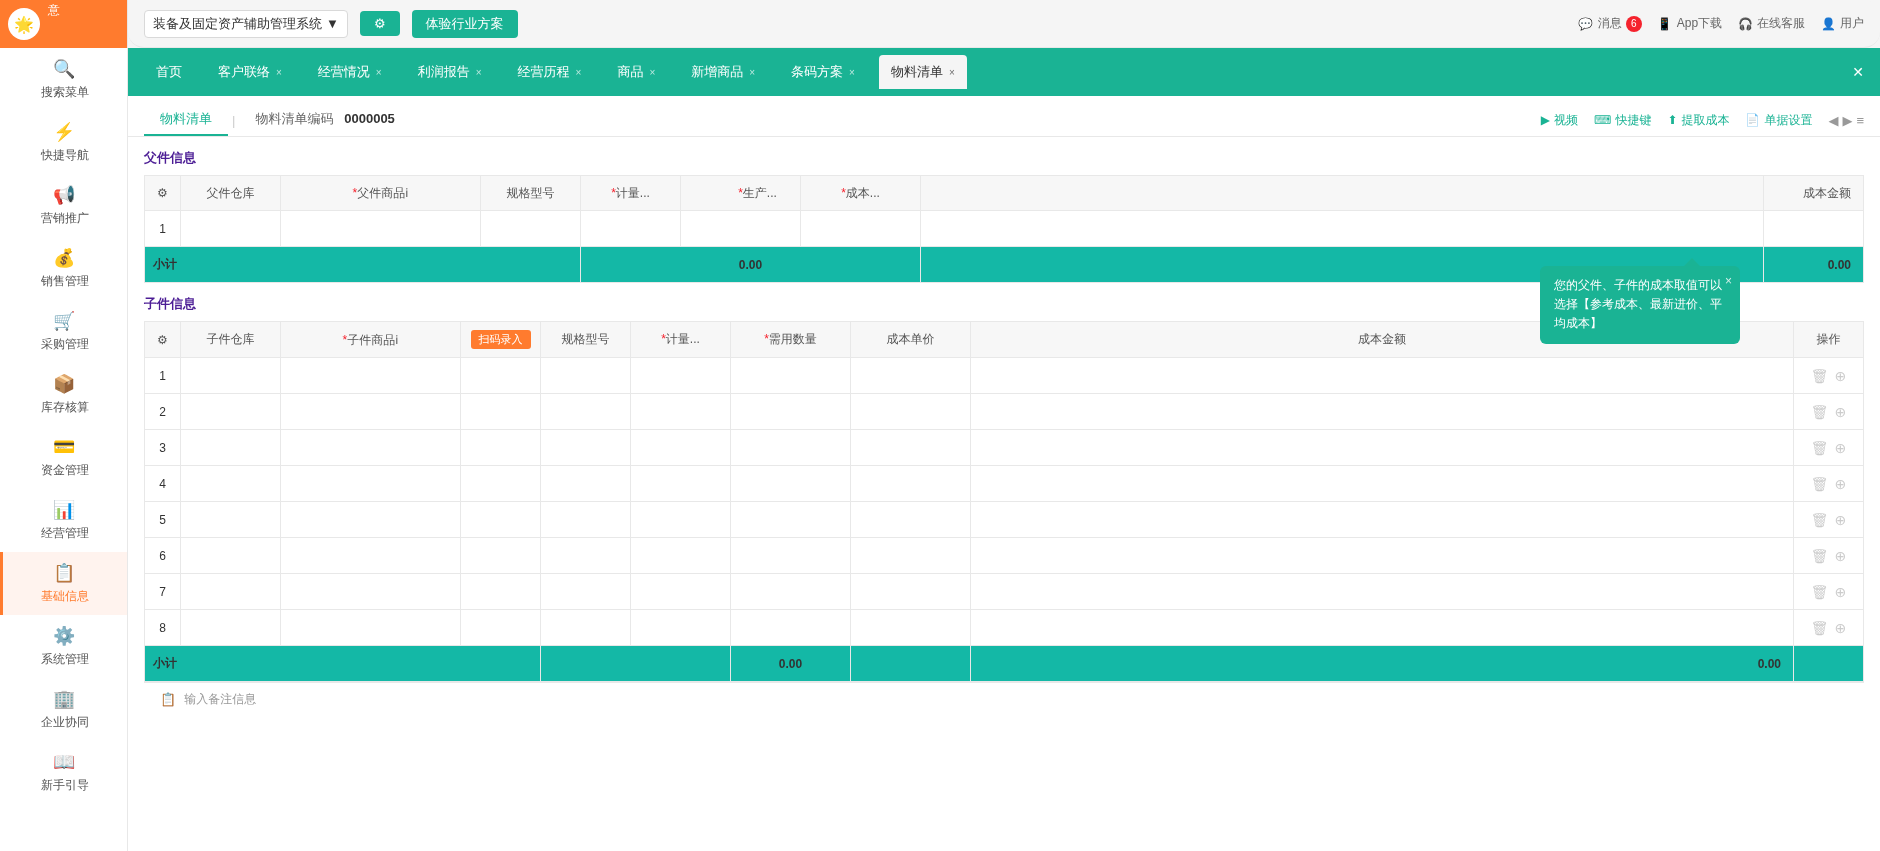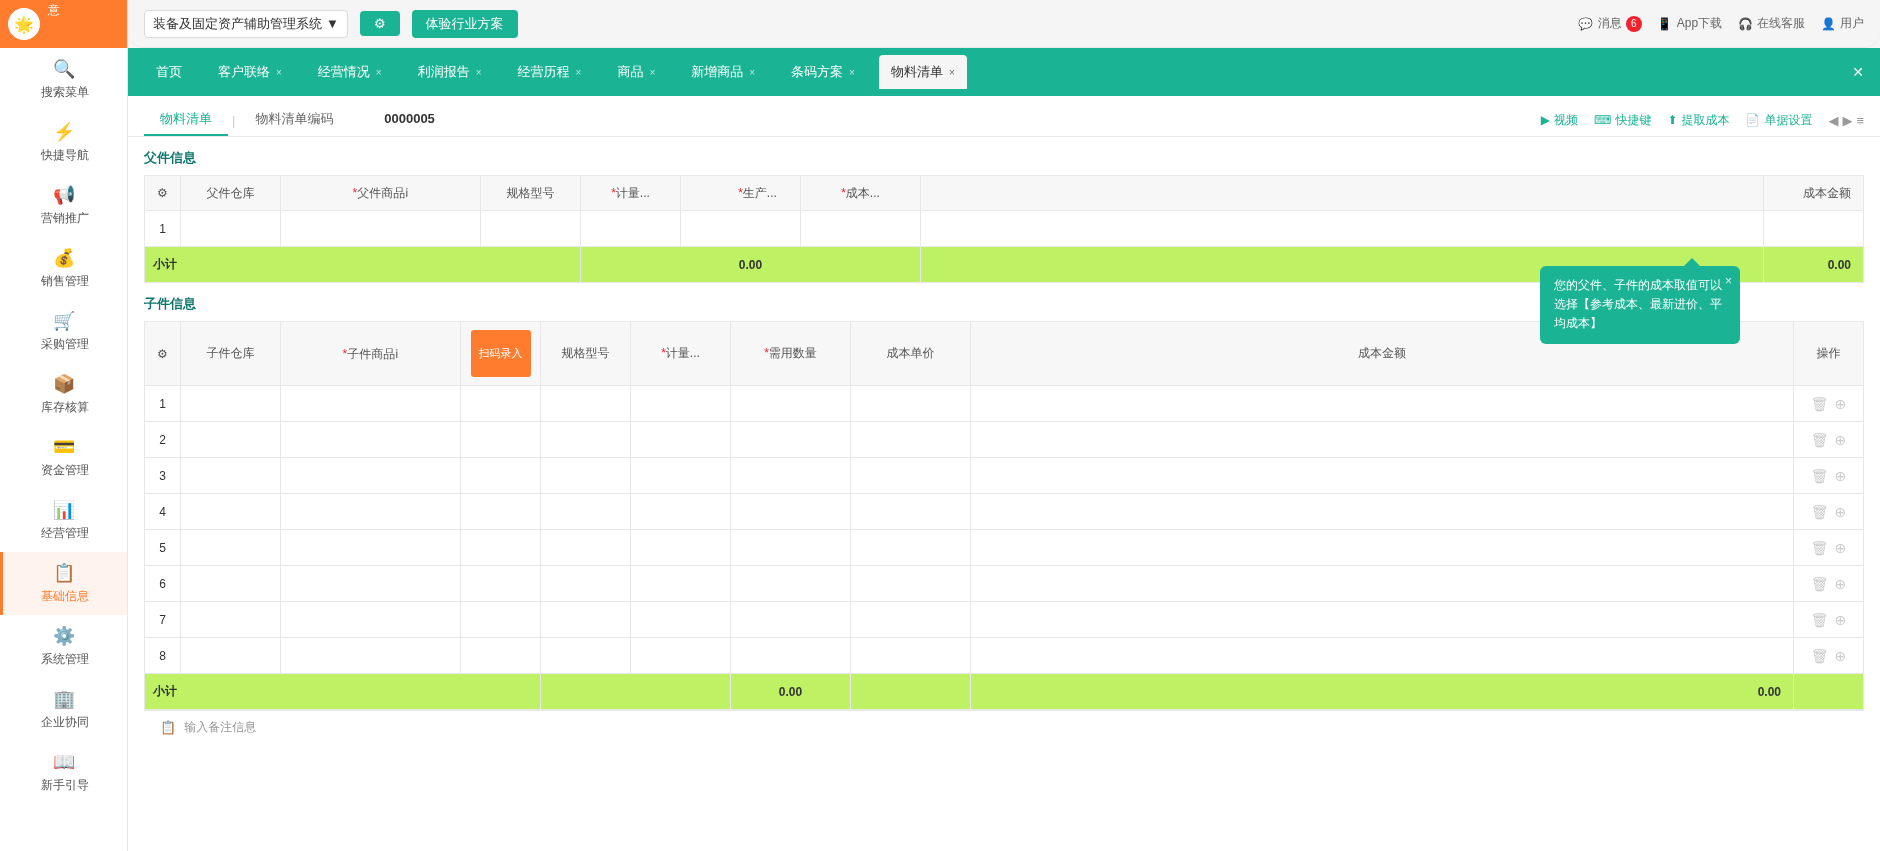--- a/index.html
+++ b/index.html
@@ -128,21 +128,21 @@
       background: white;
       padding: 0 16px;
       flex: 1;
       overflow-y: auto;
     }
 
     
     .section-title {
       font-size: 13px;
       font-weight: bold;
-      color: #0f766e;
+      color: #4c1d95;
       padding: 12px 0 8px;
     }
 
     
     .data-table {
       width: 100%;
       border-collapse: collapse;
       font-size: 12px;
     }
     .data-table th {
@@ -155,34 +155,34 @@
       white-space: nowrap;
     }
     .data-table td {
       border: 1px solid #e8e8e8;
       padding: 6px;
       text-align: center;
       color: #333;
       height: 36px;
     }
     .data-table .subtotal-row td {
-      background: #bef264;
+      background: #14b8a6;
       font-weight: bold;
     }
     .req-star { color: #f5222d; }
 
     
     .row-num { color: #999; font-size: 12px; }
 
     
     .scan-btn {
       background: #ff7b2e;
       color: white;
       border: none;
-      padding: 16px 8px;
+      padding: 2px 8px;
       border-radius: 3px;
       font-size: 11px;
       cursor: pointer;
     }
 
     
     .action-cell { display: flex; gap: 6px; justify-content: center; align-items: center; }
     .action-icon { color: #ccc; cursor: pointer; font-size: 14px; }
 
     
@@ -408,21 +408,21 @@
   </div>
 
   <div class="content-wrapper">
 
     <div class="tab-bar">
       <div class="tab-item active">物料清单</div>
       <span class="tab-divider">|</span>
       <div class="tab-item">
         <span>物料清单编码</span>
         &nbsp;
-        <span style="color:#333;font-weight:bold;margin-left:40px;">0000005</span>
+        <span style="color:#333;font-weight:bold;">0000005</span>
       </div>
 
       <div style="margin-left:auto; display:flex; align-items:center; gap:16px;">
         <div class="toolbar-btn">
           <span>▶</span>
           <span>视频</span>
         </div>
         <div class="toolbar-btn">
           <span>⌨</span>
           <span>快捷键</span>

